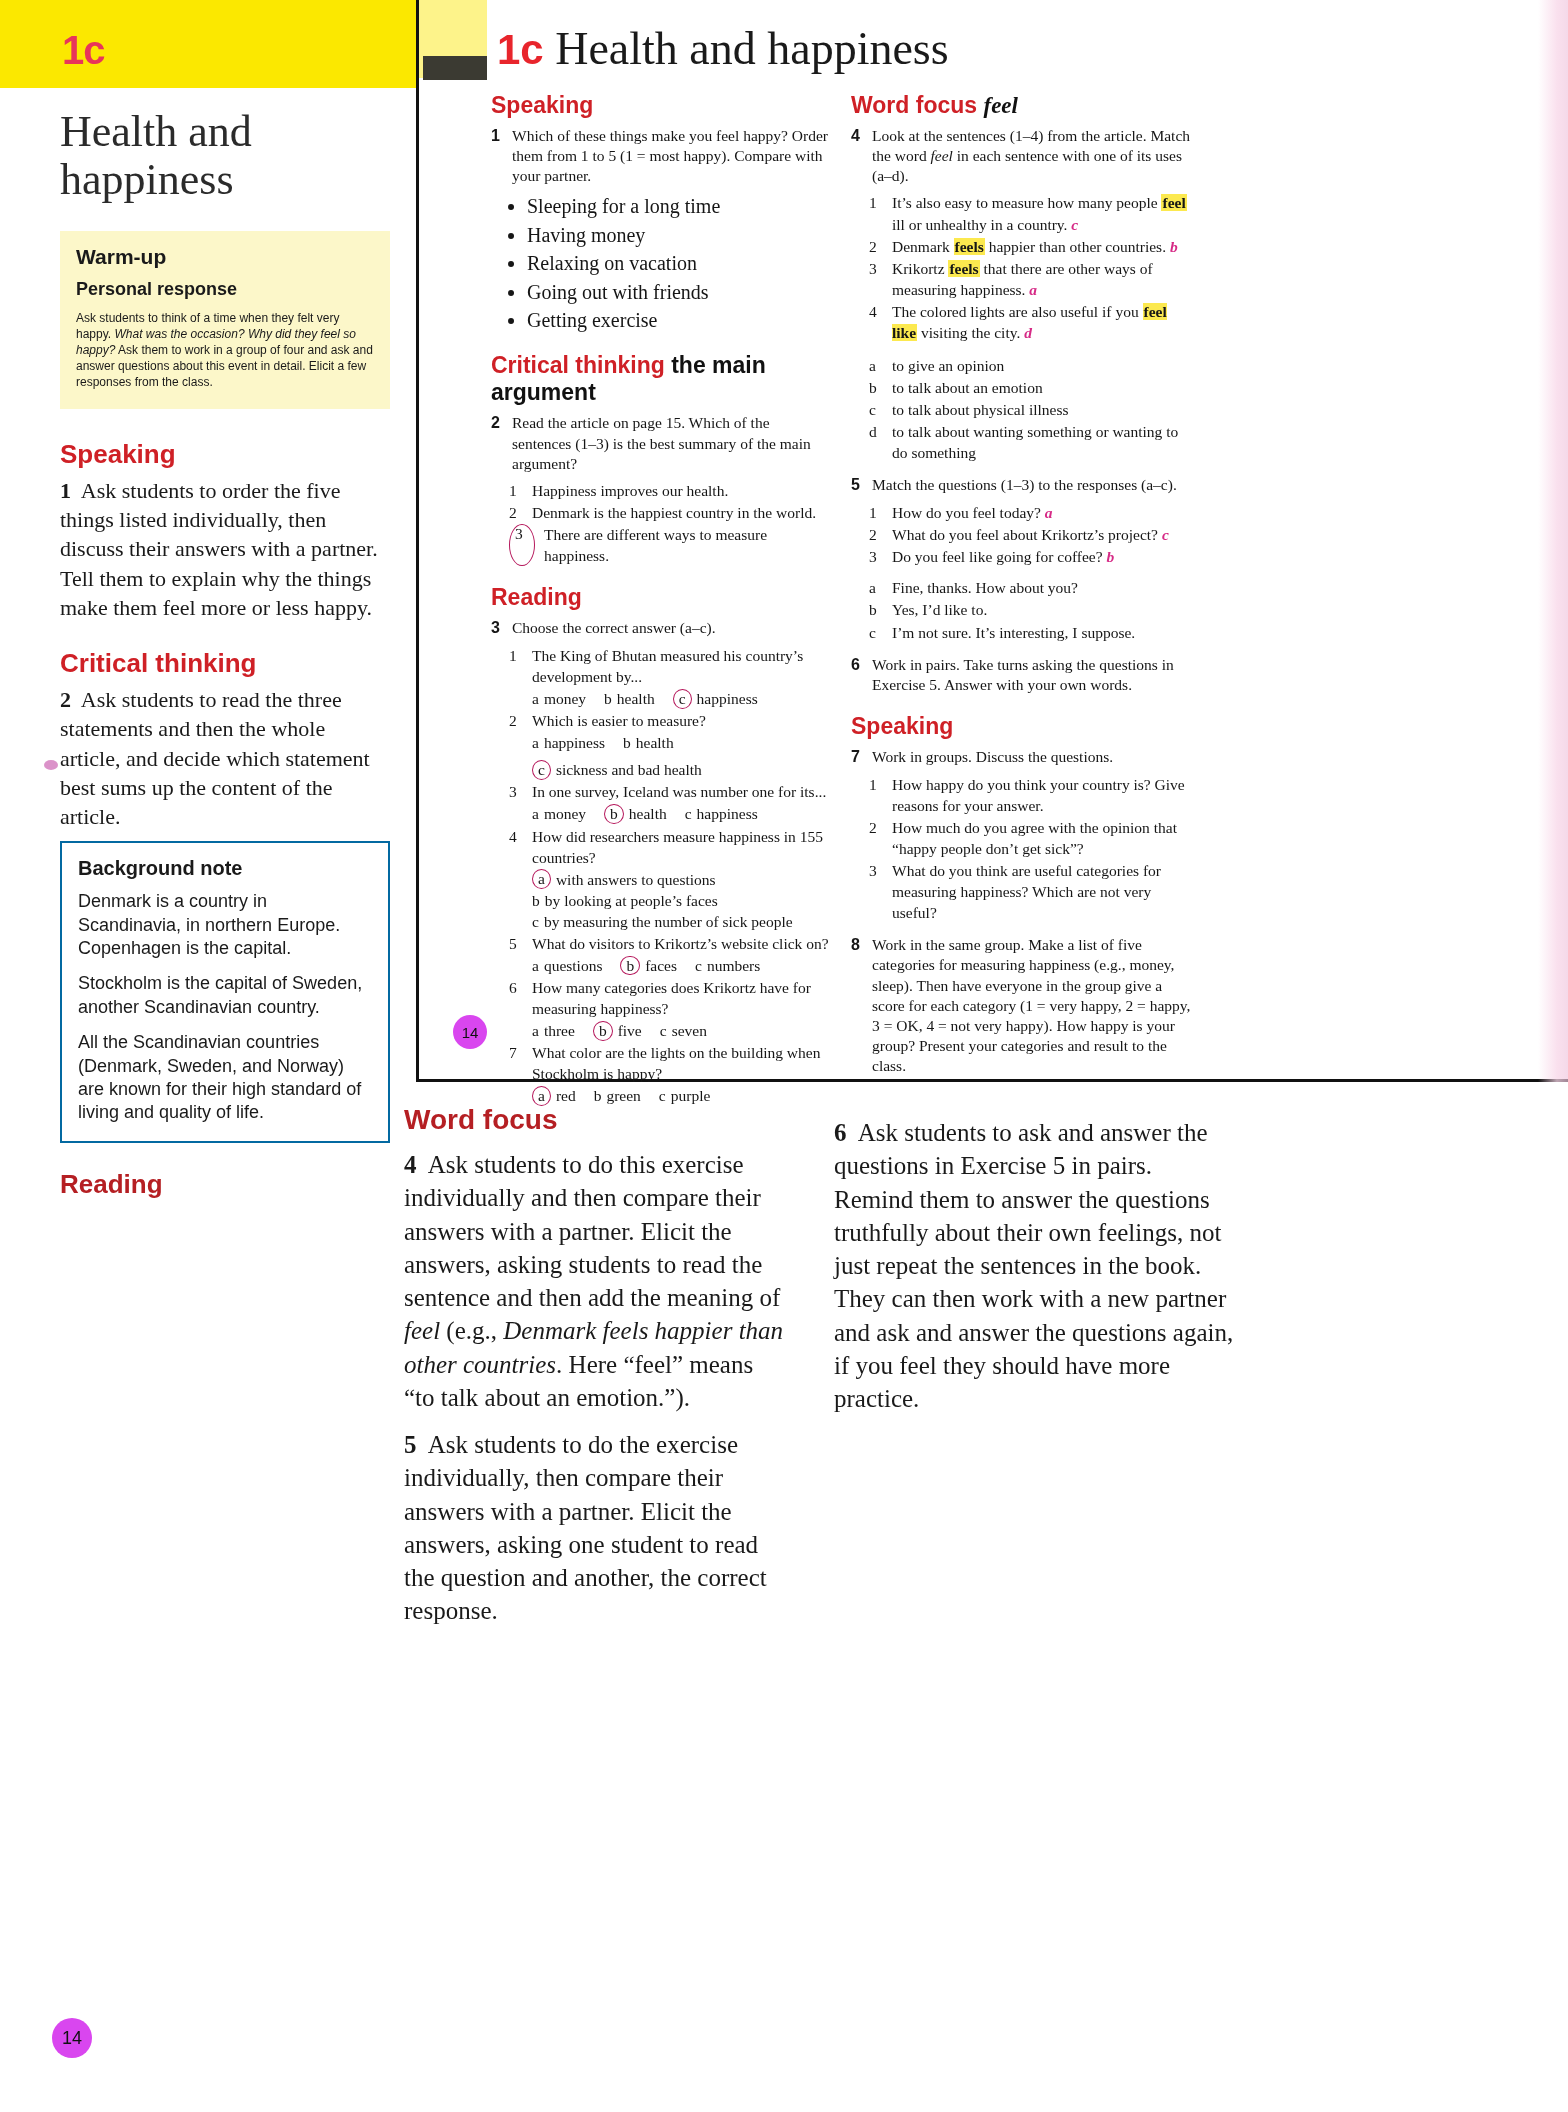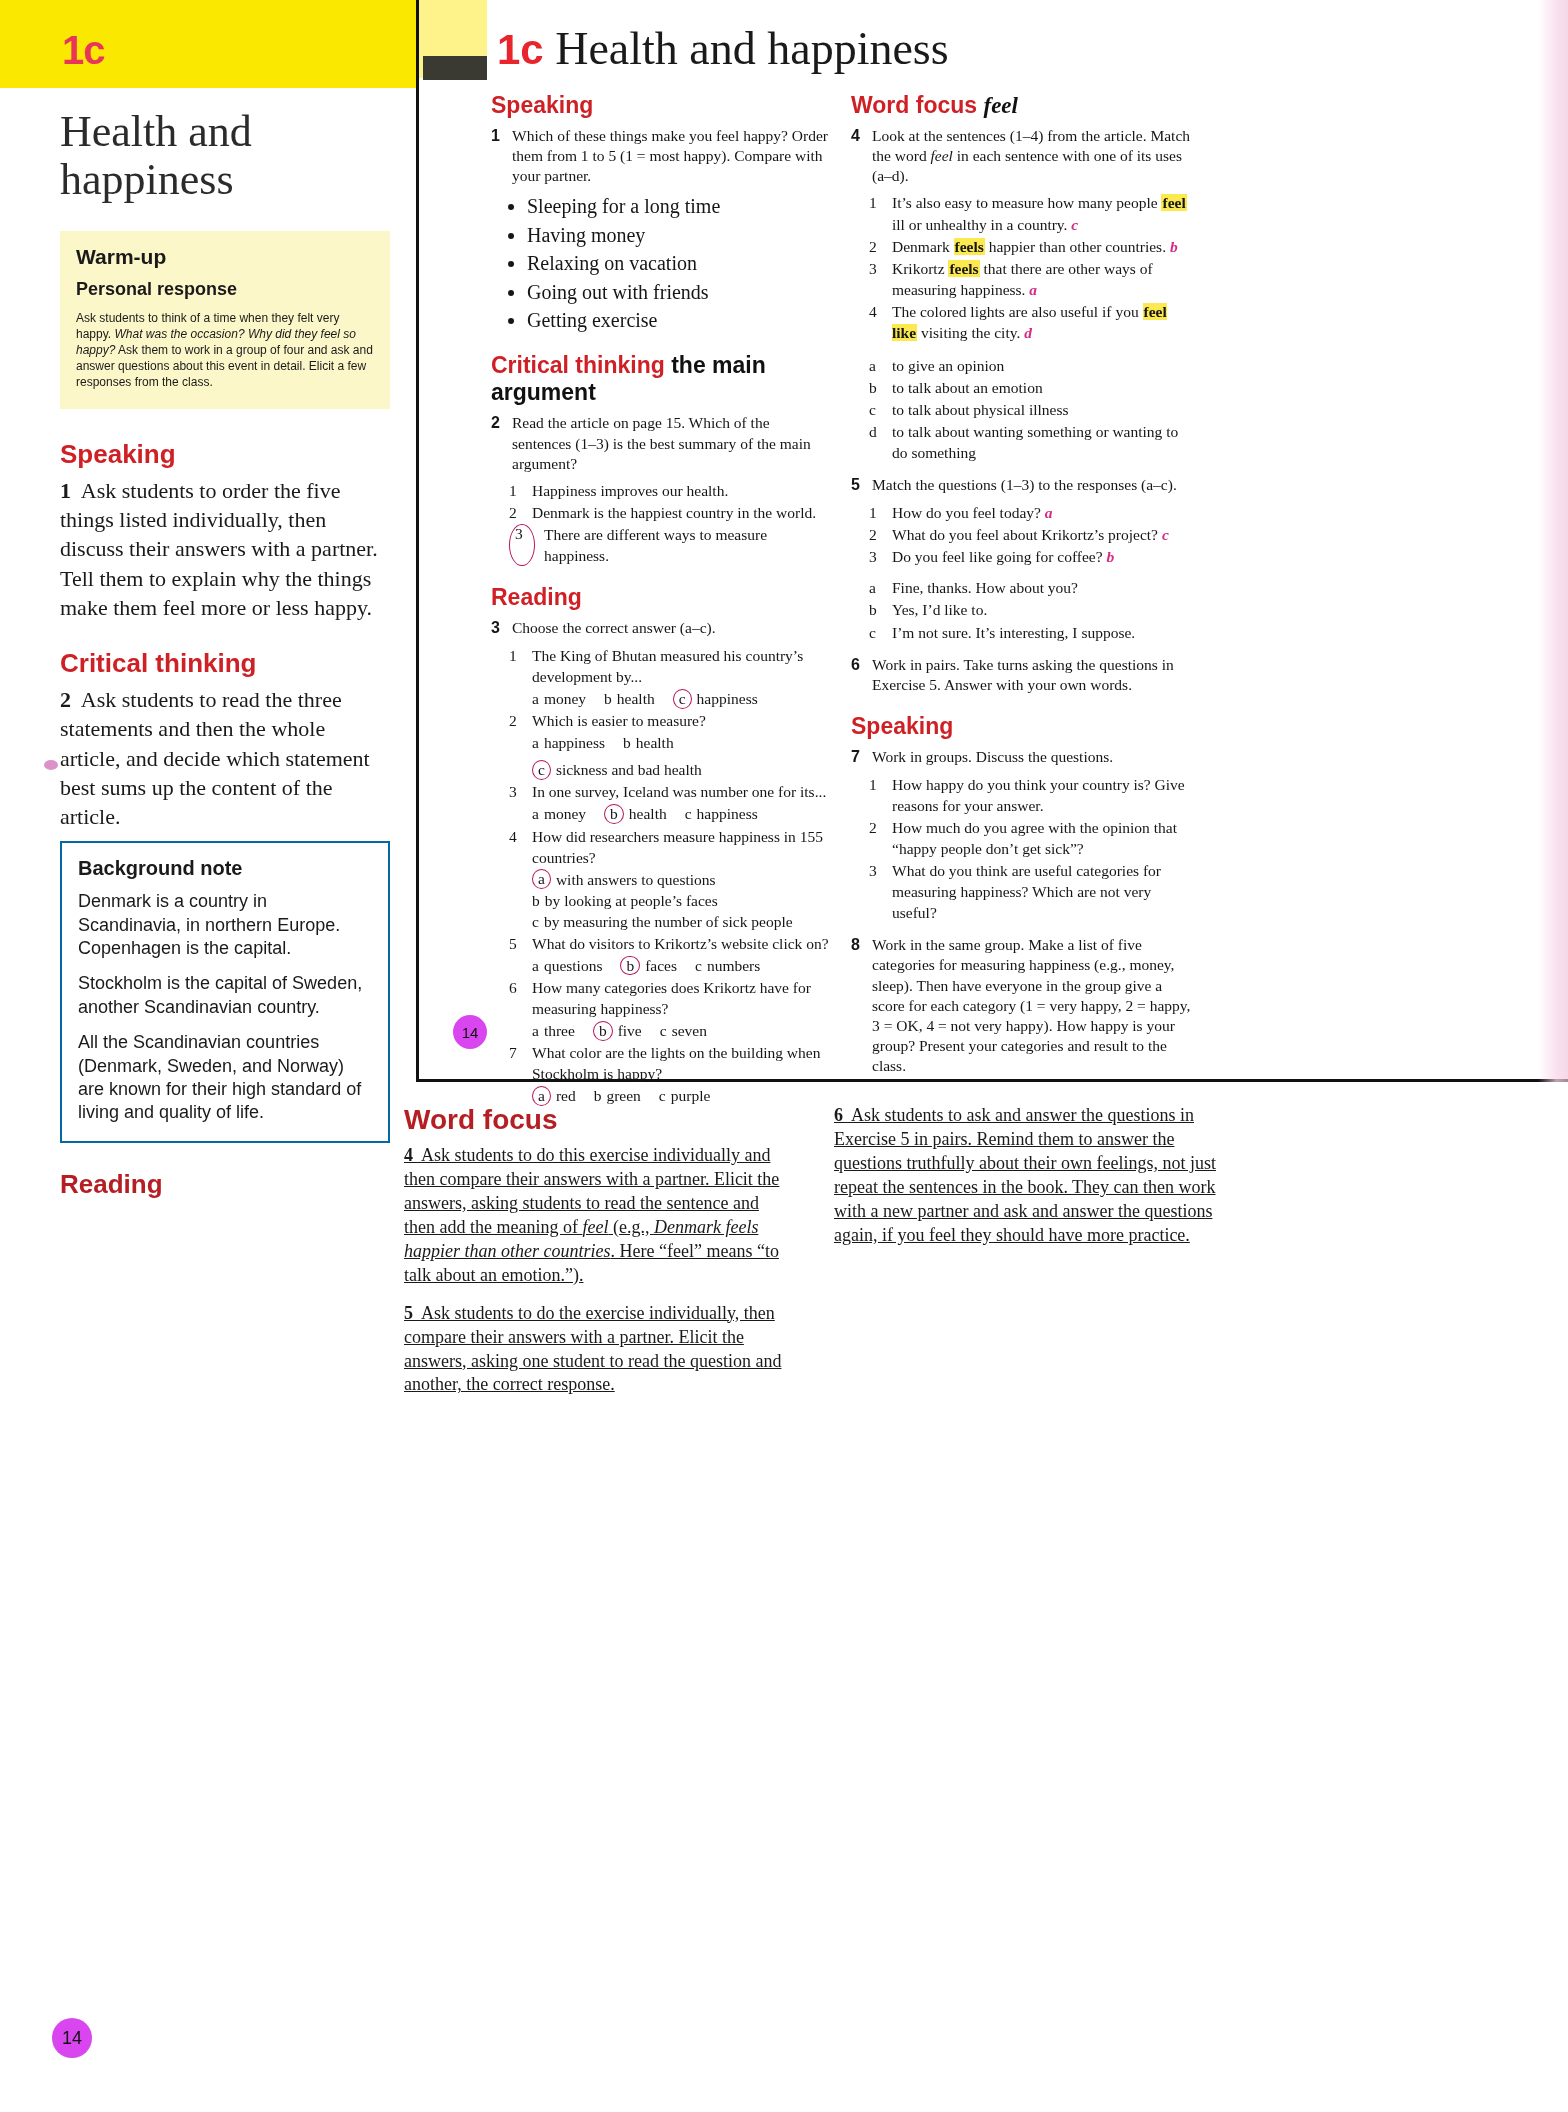--- a/index.html
+++ b/index.html
@@ -142,21 +142,21 @@
     display:flex;gap:50px;
   }
   .notes-col{width:380px;}
   .notes-col.wide{width:400px;}
   .note-head{
     font-family:"Liberation Sans",sans-serif;font-weight:bold;
     font-size:28px;color:#b51f23;margin:0 0 8px 0;
   }
   .note-p{
     font-family:"Liberation Serif", serif;
-    font-size:18px;line-height:1.33;color:#1a1a1a;margin:0 0 14px 0;text-decoration:underline;
+    font-size:25px;line-height:1.33;color:#1a1a1a;margin:12px 0 14px 0;
   }
   .note-p b{font-weight:bold;}
   .note-p i{font-style:italic;}
 
   
   .edge{
     position:absolute;right:0;top:0;width:42px;height:1082px;
     background:linear-gradient(90deg, rgba(255,255,255,0) 0%, rgba(248,214,232,.75) 45%, rgba(226,170,205,.55) 100%);
     pointer-events:none;
   }

